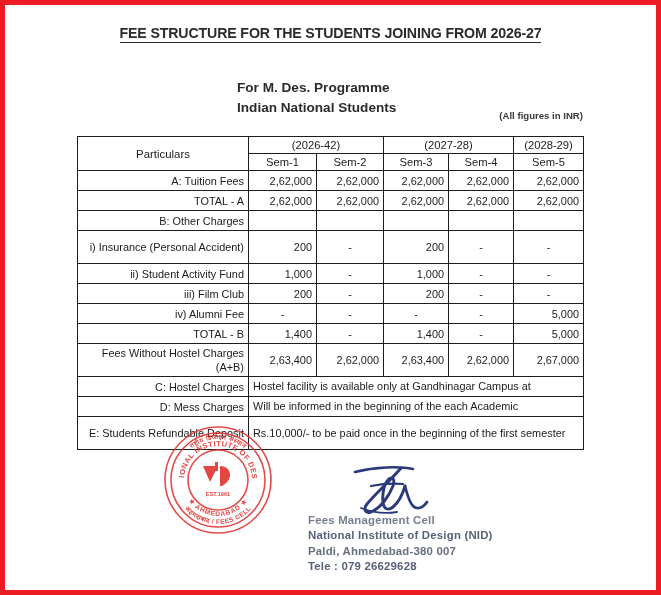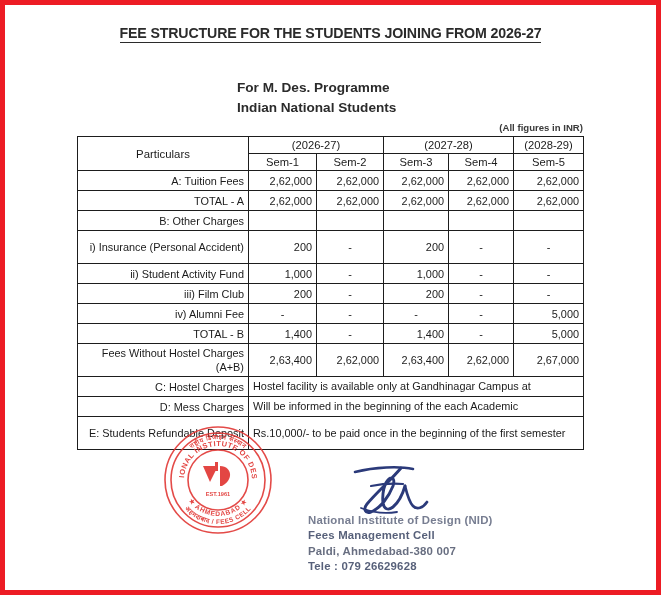--- a/index.html
+++ b/index.html
@@ -48,21 +48,21 @@
     left: 232px;
     top: 73px;
     font-size: 13.6px;
     font-weight: bold;
     line-height: 20px;
     color: #2b2b2b;
   }
   .inr-note {
     position: absolute;
     right: 73px;
-    top: 117px;
+    top: 105px;
     font-size: 9.6px;
     font-weight: bold;
     color: #3a3a3a;
   }
   
   table.fee {
     position: absolute;
     left: 72px;
     top: 131px;
     width: 506px;
@@ -186,21 +186,21 @@
         <col class="c-part">
           <col class="c-s1">
           <col class="c-s2">
           <col class="c-s3">
           <col class="c-s4">
           <col class="c-s5">
       </colgroup>
       <thead>
         <tr>
           <th class="hdr-particulars" rowspan="2">Particulars</th>
-          <th class="hdr-year" colspan="2">(2026-27)</th>
+          <th class="hdr-year" colspan="2">(2026-42)</th>
           <th class="hdr-year" colspan="2">(2027-28)</th>
           <th class="hdr-year">(2028-29)</th>
         </tr>
         <tr>
           <th class="hdr-sem">Sem-1</th>
           <th class="hdr-sem">Sem-2</th>
           <th class="hdr-sem">Sem-3</th>
           <th class="hdr-sem">Sem-4</th>
           <th class="hdr-sem">Sem-5</th>
         </tr>
@@ -344,20 +344,20 @@
       <g fill="none" stroke="#2b3a7a" stroke-linecap="round" stroke-linejoin="round">
         <path d="M 14,10 C 34,5 58,4 72,7" stroke-width="2.6"></path>
         <path d="M 60,6 C 50,18 36,30 26,42 C 22,47 24,52 30,50 C 40,46 48,34 52,24 C 54,18 52,14 48,17 C 43,21 41,32 42,41 C 43,47 47,49 52,45 C 58,40 62,31 64,24" stroke-width="2.9"></path>
         <path d="M 64,24 C 66,32 68,40 72,44 C 76,48 82,46 86,40" stroke-width="2.7"></path>
         <path d="M 30,24 C 40,22 52,21 62,22" stroke-width="2.2"></path>
         <path d="M 20,46 C 30,50 44,52 56,50" stroke-width="1.8"></path>
       </g>
     </svg>
 
     <div class="stamp-addr">
+      <div>Fees Management Cell</div>
       <div>National Institute of Design (NID)</div>
-      <div>Fees Management Cell</div>
       <div>Paldi, Ahmedabad-380 007</div>
       <div>Tele : 079 26629628</div>
     </div>
 
   </div>
 </div>
 
 </body></html>

